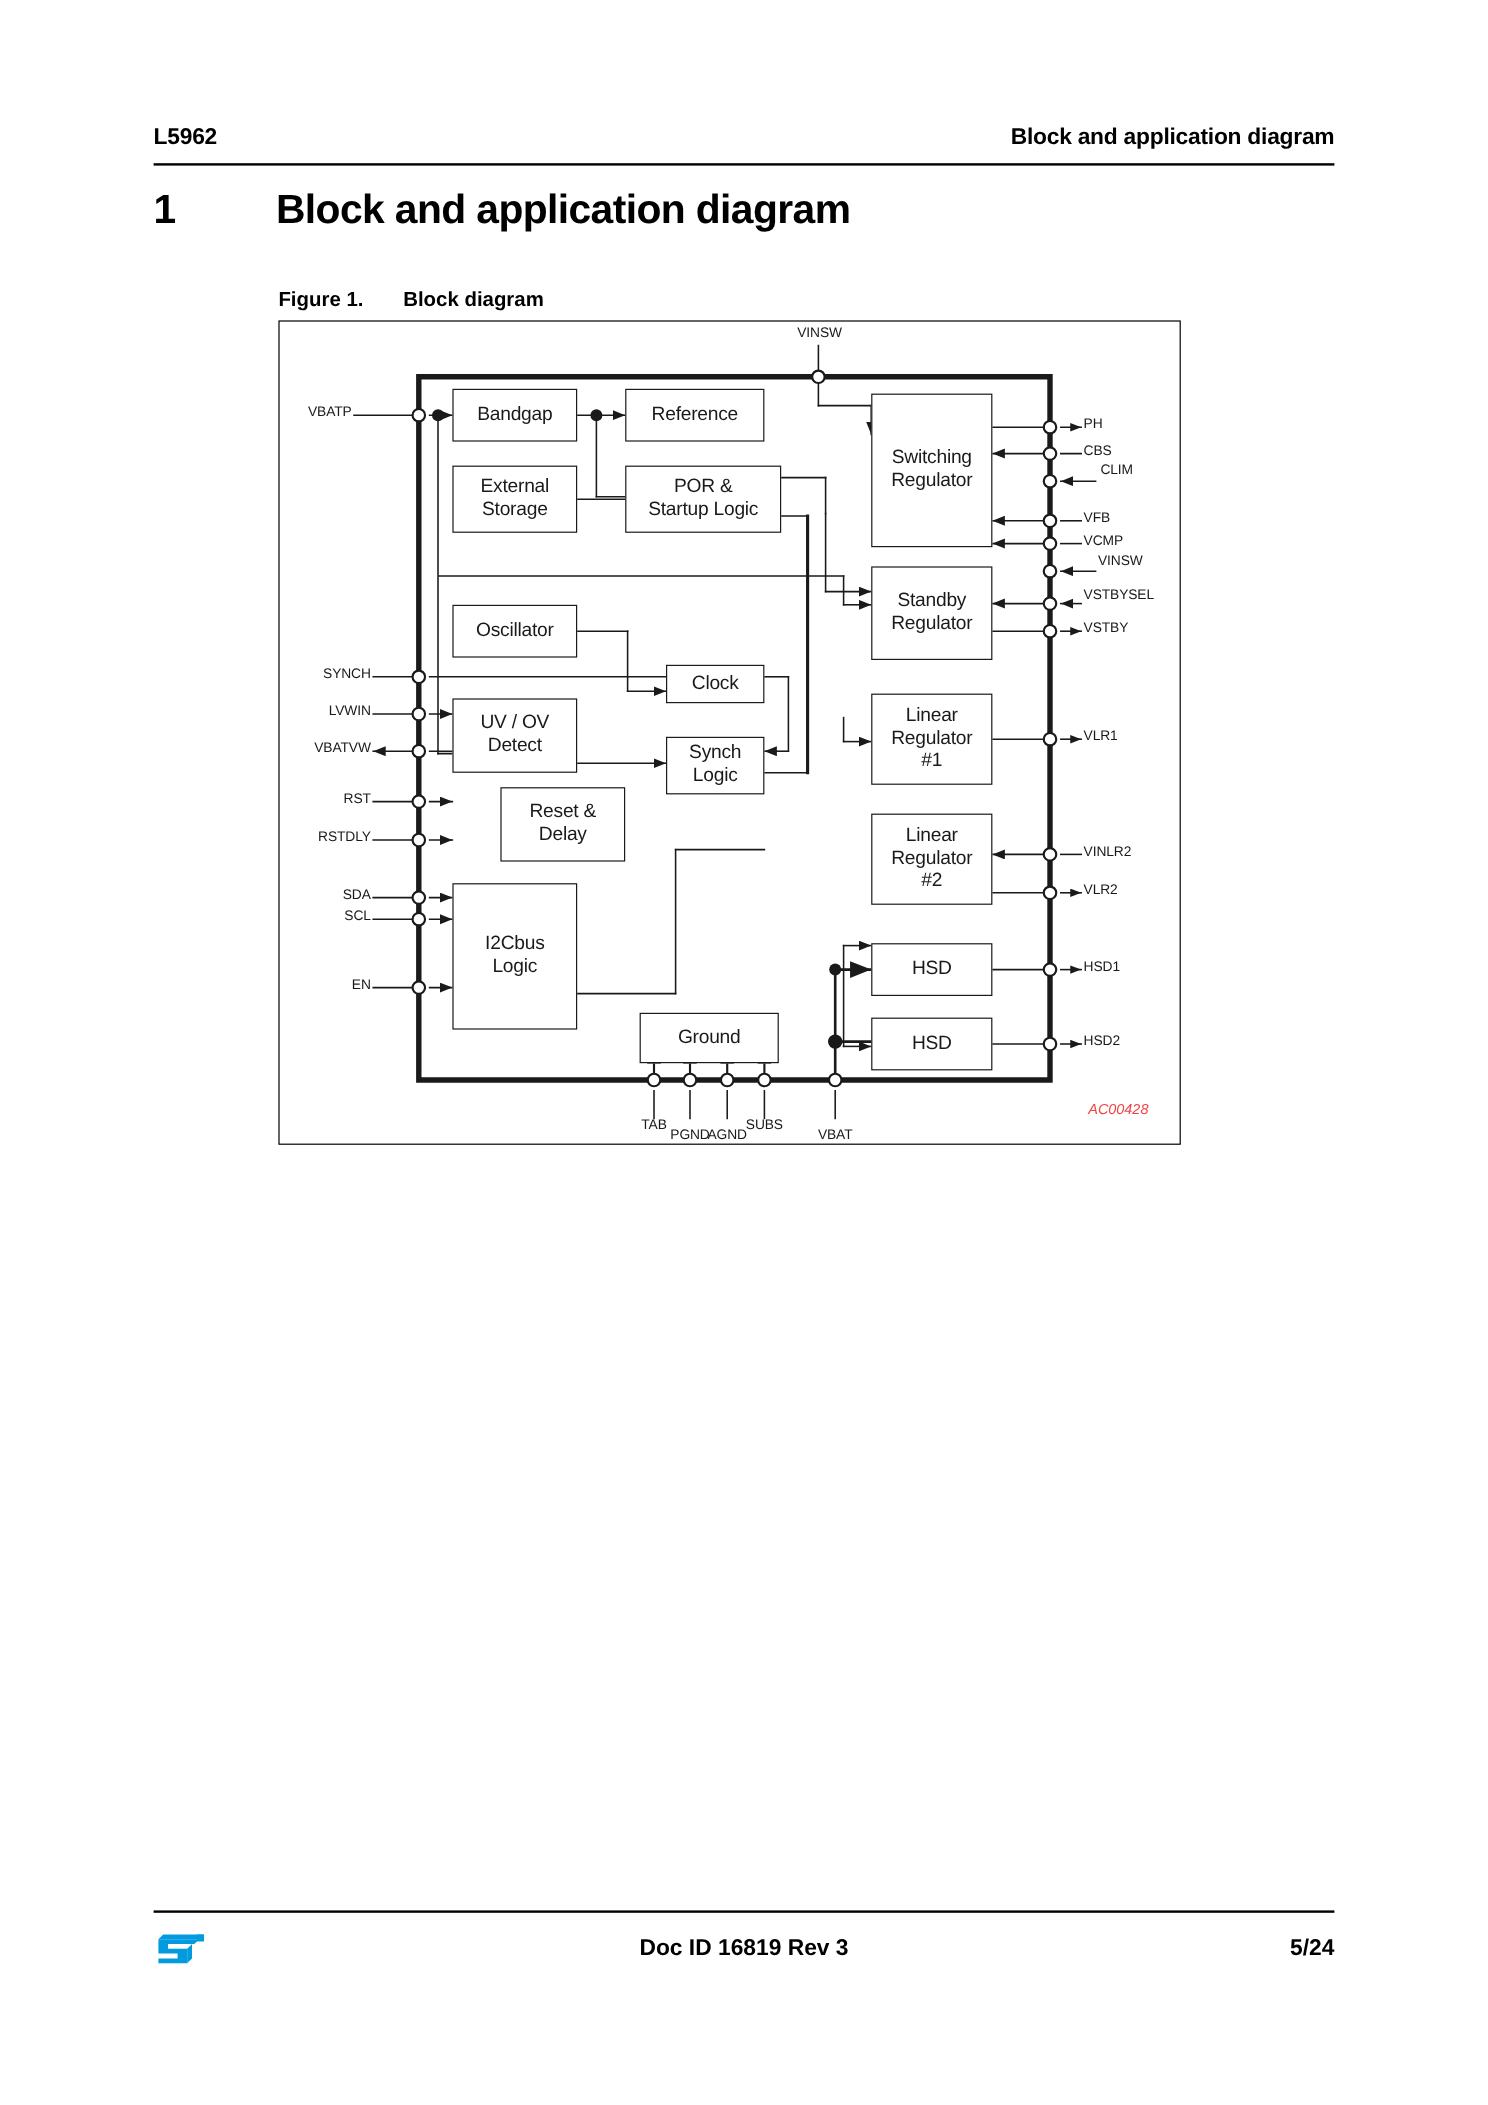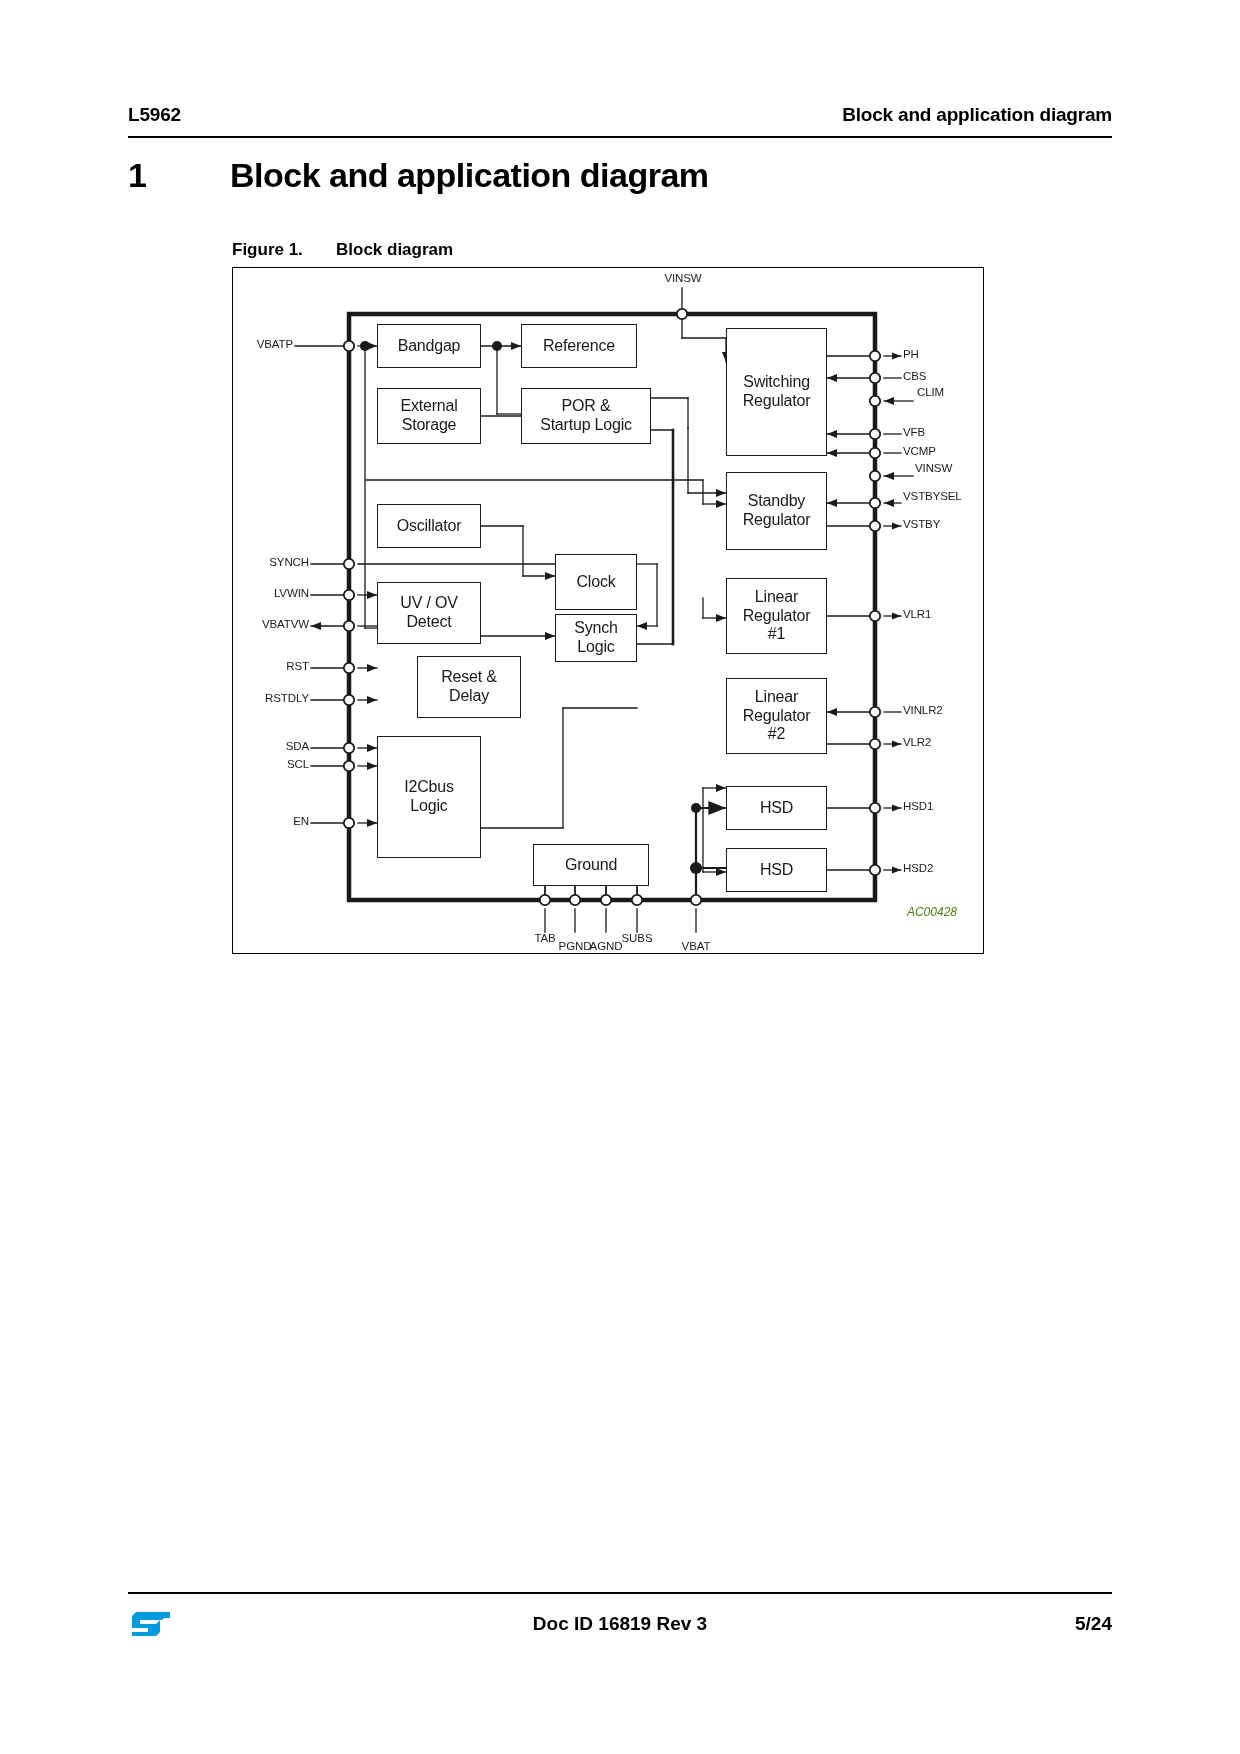--- a/index.html
+++ b/index.html
@@ -112,24 +112,24 @@
     white-space: nowrap;
     letter-spacing: -0.1px;
   }
   .pin.r { text-align: right; }
   .pin.l { text-align: left; }
   .pin.c { text-align: center; }
 
   .refcode {
     position: absolute;
     right: 28px;
-    bottom: 36px;
+    bottom: 24px;
     font-size: 12px;
     font-style: italic;
-    color: #4d7c0f;
+    color: #ef4444;
   }
 
   
   .footer-rule {
     position: absolute;
     left: 128px;
     top: 1592px;
     width: 984px;
     height: 2px;
     background: #000;
@@ -387,21 +387,21 @@
 
     <div class="blk" style="left:493px; top:204px; width:101px; height:78px;">
       <span>Standby</span>
       <span>Regulator</span>
     </div>
 
     <div class="blk" style="left:144px; top:236px; width:104px; height:44px;">
       <span>Oscillator</span>
     </div>
 
-    <div class="blk" style="left:322px; top:286px; width:82px; height:56px;">
+    <div class="blk" style="left:322px; top:286px; width:82px; height:32px;">
       <span>Clock</span>
     </div>
 
     <div class="blk" style="left:144px; top:314px; width:104px; height:62px;">
       <span>UV / OV</span>
       <span>Detect</span>
     </div>
 
     <div class="blk" style="left:322px; top:346px; width:82px; height:48px;">
       <span>Synch</span>

